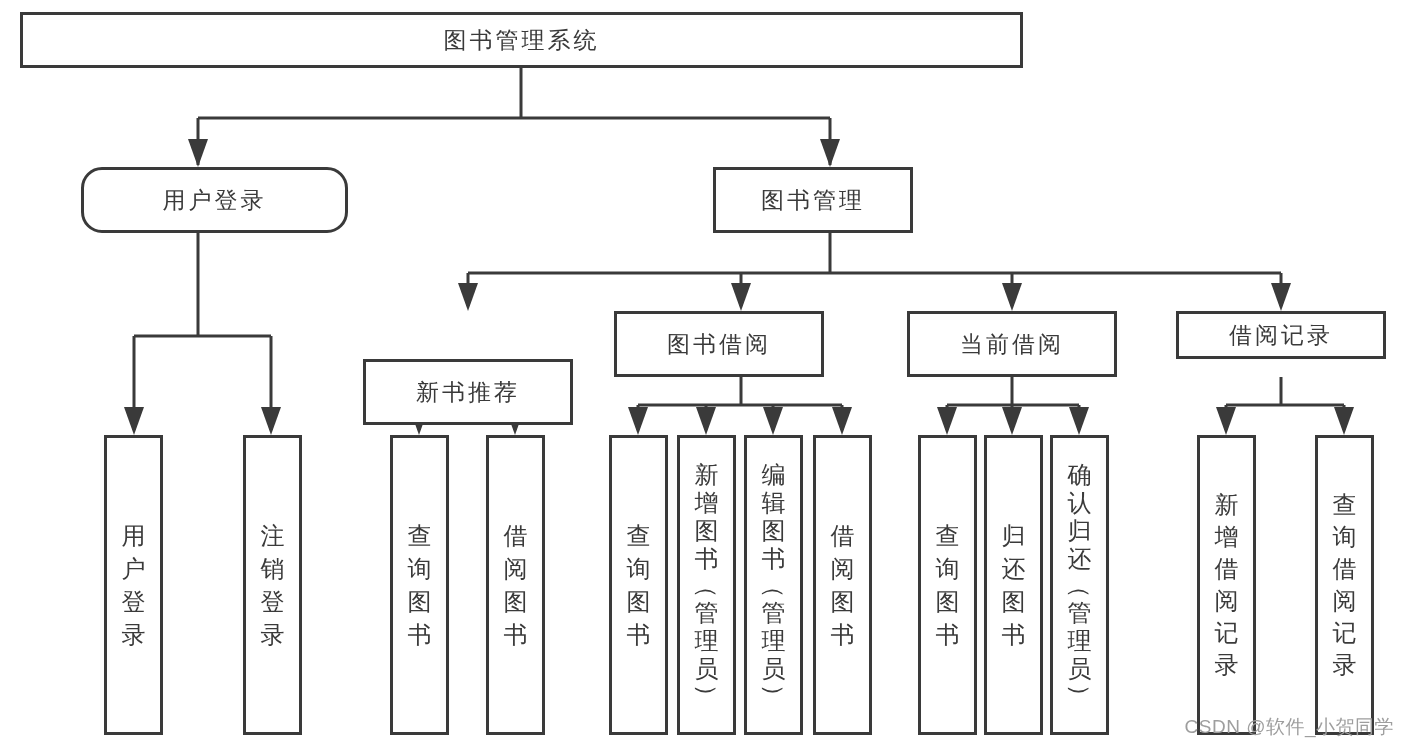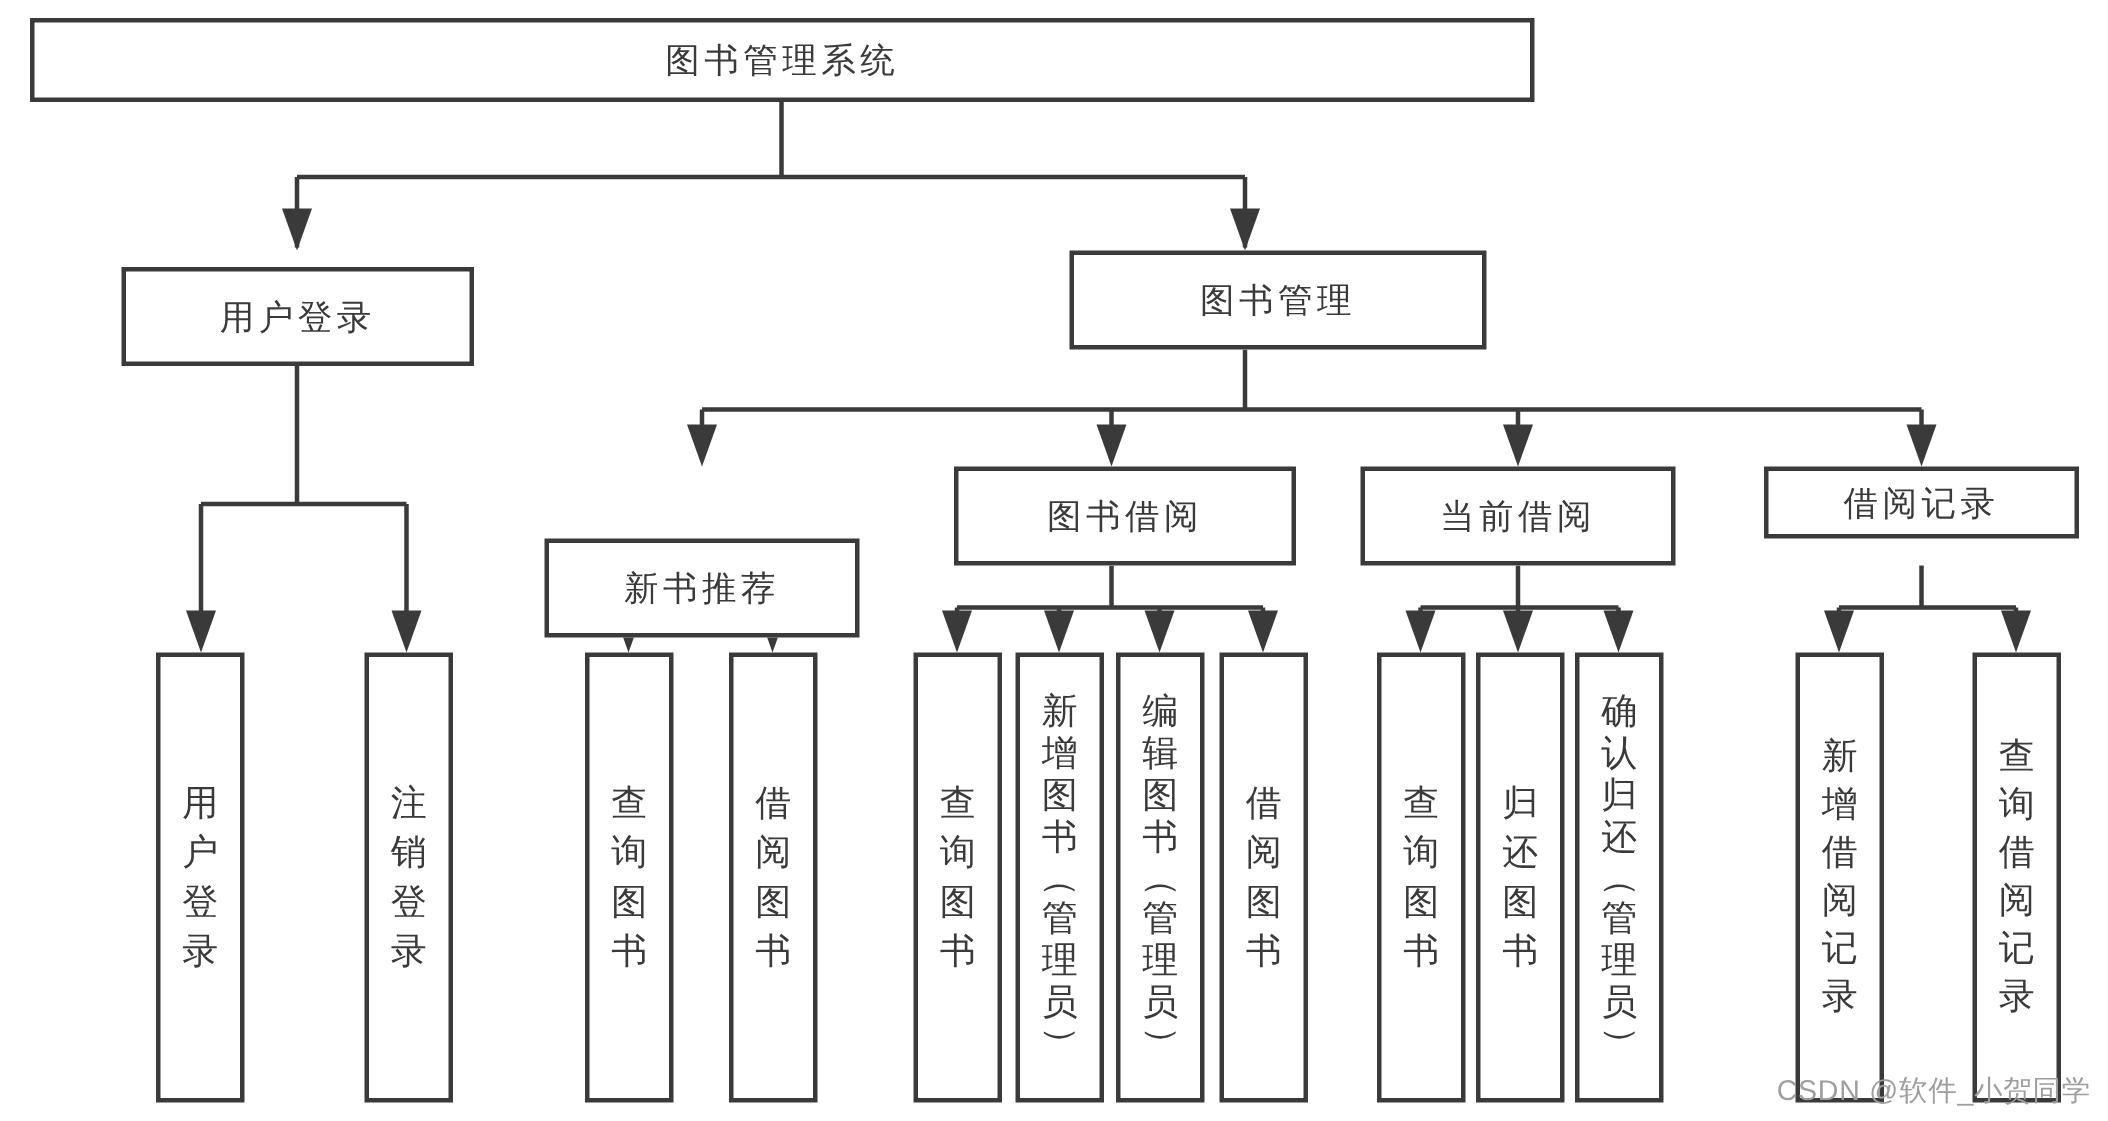--- a/index.html
+++ b/index.html
@@ -86,25 +86,25 @@
         <polygon points="937,407 957,407 947,435"></polygon>
         <polygon points="1002,407 1022,407 1012,435"></polygon>
         <polygon points="1069,407 1089,407 1079,435"></polygon>
         <polygon points="1216,407 1236,407 1226,435"></polygon>
         <polygon points="1334,407 1354,407 1344,435"></polygon>
       </g>
   </svg>
 
   <div class="node h" style="left:20px;top:12px;width:1003px;height:56px;text-align:center;">图书管理系统</div>
 
-  <div class="node h" style="left:81px;top:178px;width:235px;height:66px;">用户登录</div>
-  <div class="node h" style="left:713px;top:167px;width:278px;height:66px;">图书管理</div>
+  <div class="node h" style="left:81px;top:167px;width:267px;height:66px;border-radius:21px;">用户登录</div>
+  <div class="node h" style="left:713px;top:167px;width:200px;height:66px;">图书管理</div>
 
   <div class="node h" style="left:363px;top:311px;width:210px;height:66px;margin-top:48px;">新书推荐</div>
-  <div class="node h" style="left:636px;top:311px;width:228px;height:66px;">图书借阅</div>
+  <div class="node h" style="left:614px;top:311px;width:210px;height:66px;">图书借阅</div>
   <div class="node h" style="left:907px;top:311px;width:210px;height:66px;">当前借阅</div>
   <div class="node h" style="left:1176px;top:311px;width:210px;height:48px;">借阅记录</div>
 
   <div class="node v" style="left: 104px; top: 435px; width: 59px; height: 300px; gap: 9px;">
       <span>用</span>
       <span>户</span>
       <span>登</span>
       <span>录</span>
     </div>
   <div class="node v" style="left: 243px; top: 435px; width: 59px; height: 300px; gap: 9px;">

